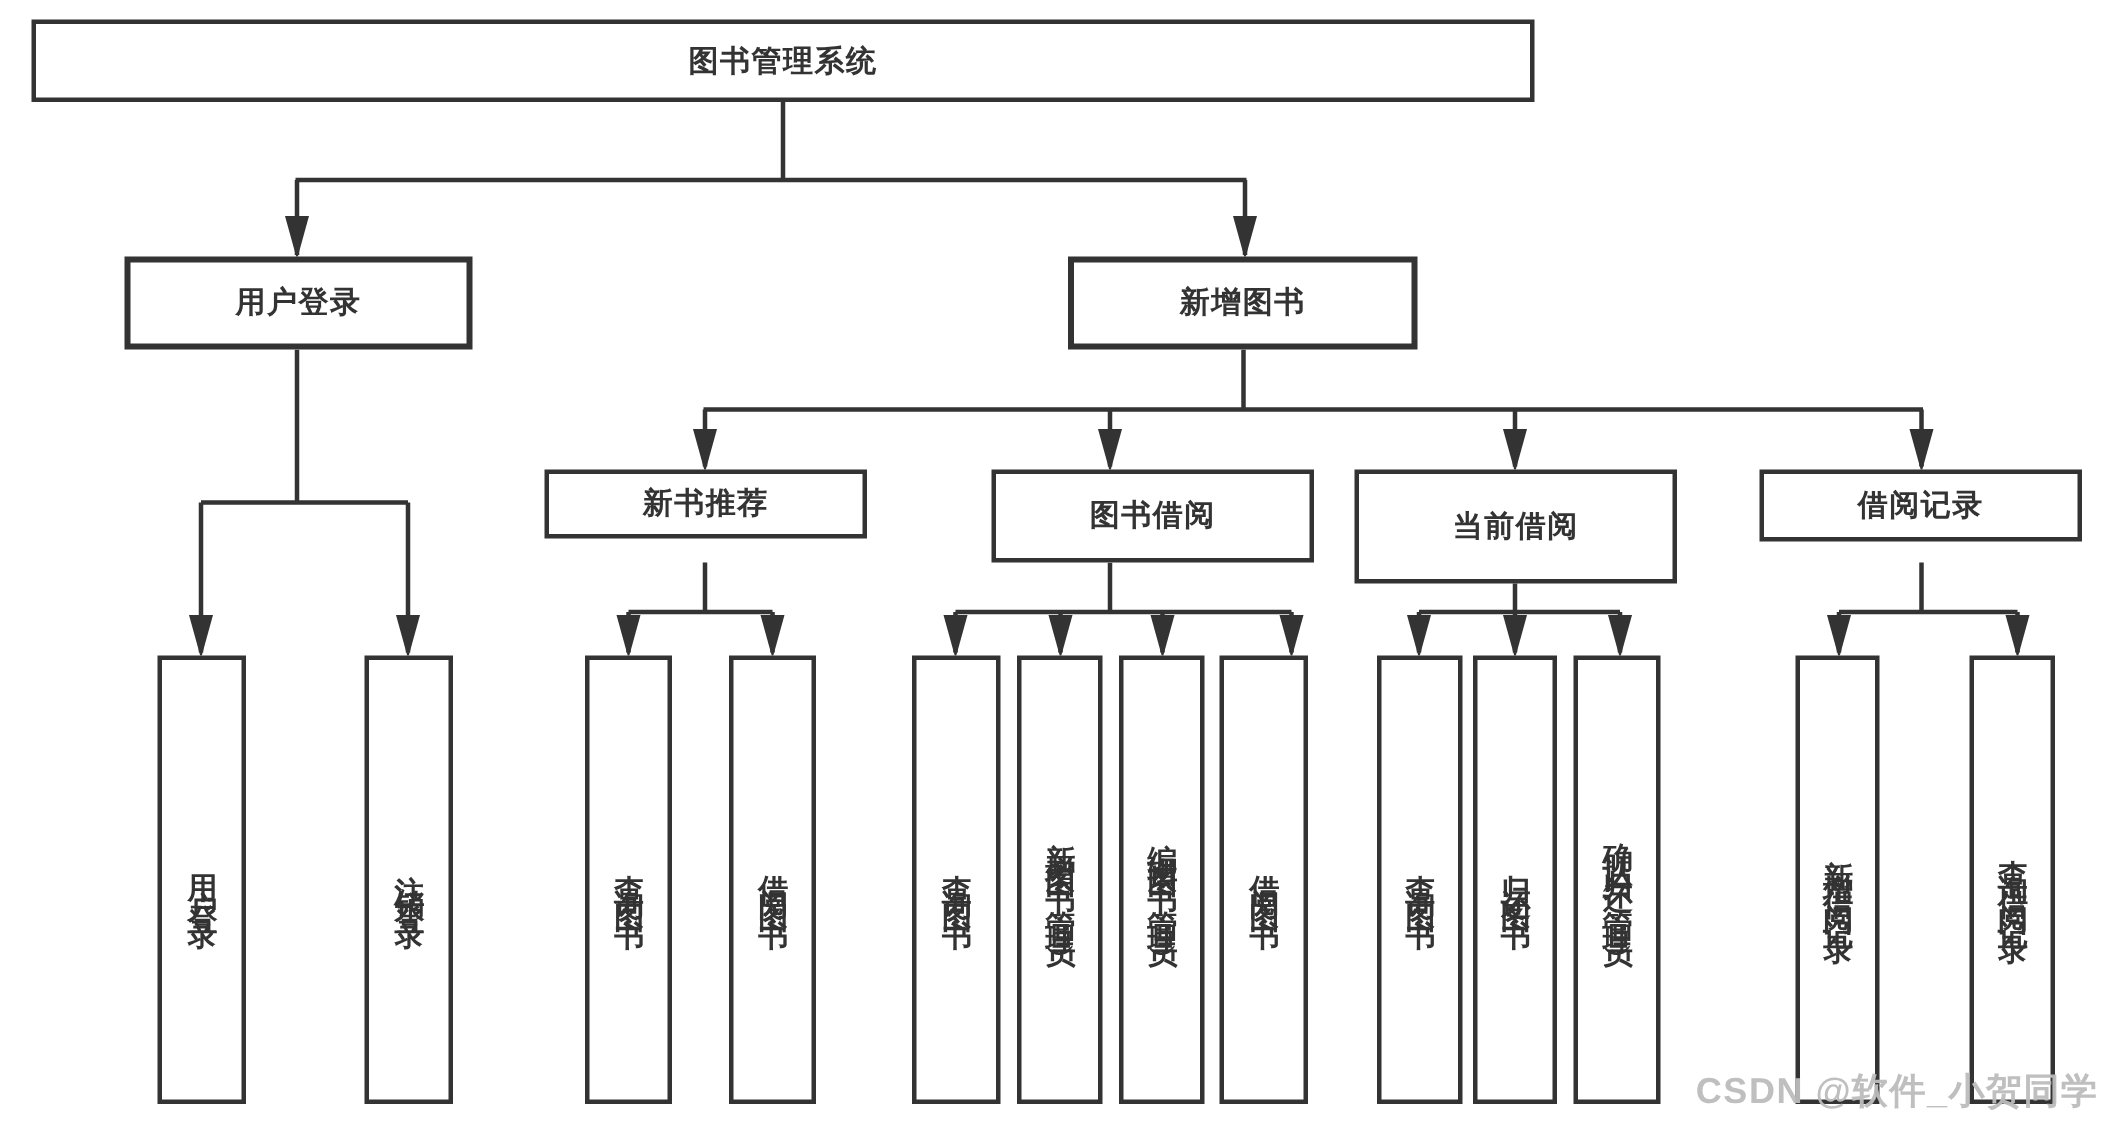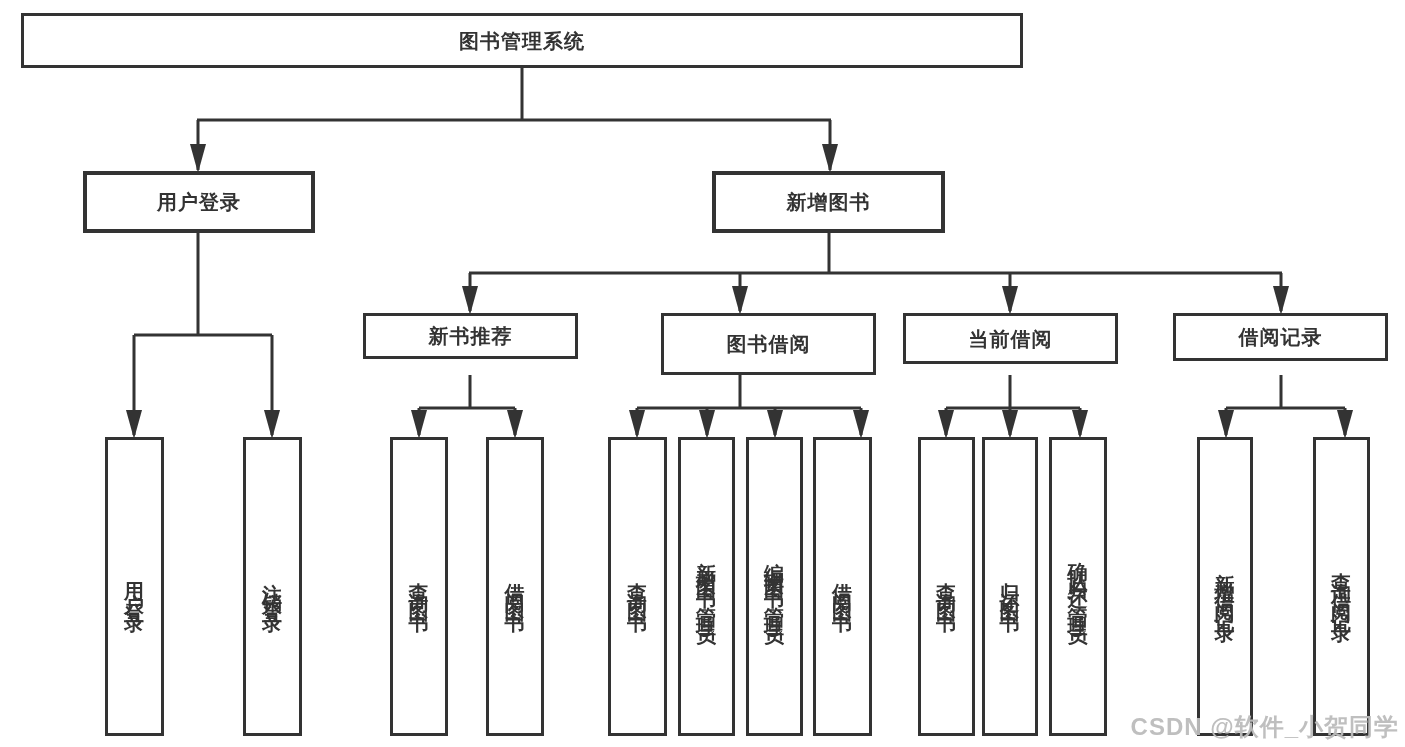--- a/index.html
+++ b/index.html
@@ -101,21 +101,21 @@
   <div class="node lvl2" style="left:712px;top:171px;width:233px;height:62px;">
     <span>新增图书</span>
   </div>
 
   <div class="node" style="left:363px;top:313px;width:215px;height:46px;">
     <span>新书推荐</span>
   </div>
   <div class="node" style="left:633px;top:313px;width:215px;height:62px;margin-left:28px;">
     <span>图书借阅</span>
   </div>
-  <div class="node" style="left:903px;top:313px;width:215px;height:51px;">
+  <div class="node" style="left:903px;top:313px;width:215px;height:76px;">
     <span>当前借阅</span>
   </div>
   <div class="node" style="left:1173px;top:313px;width:215px;height:48px;">
     <span>借阅记录</span>
   </div>
 
   <div class="leaf" style="left:105px;top:437px;width:59px;height:299px;">
     <span>用户登录</span>
   </div>
   <div class="leaf" style="left:243px;top:437px;width:59px;height:299px;">

